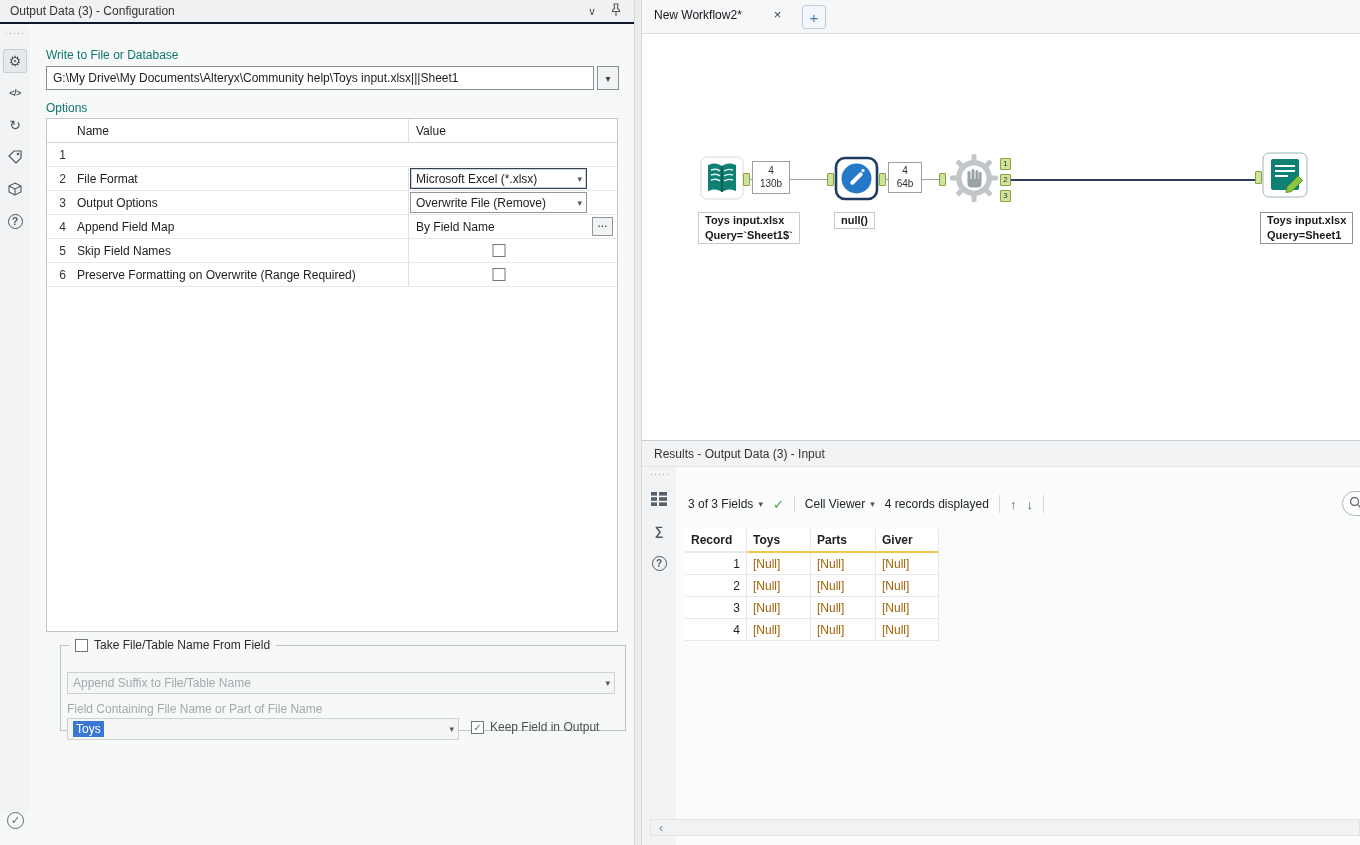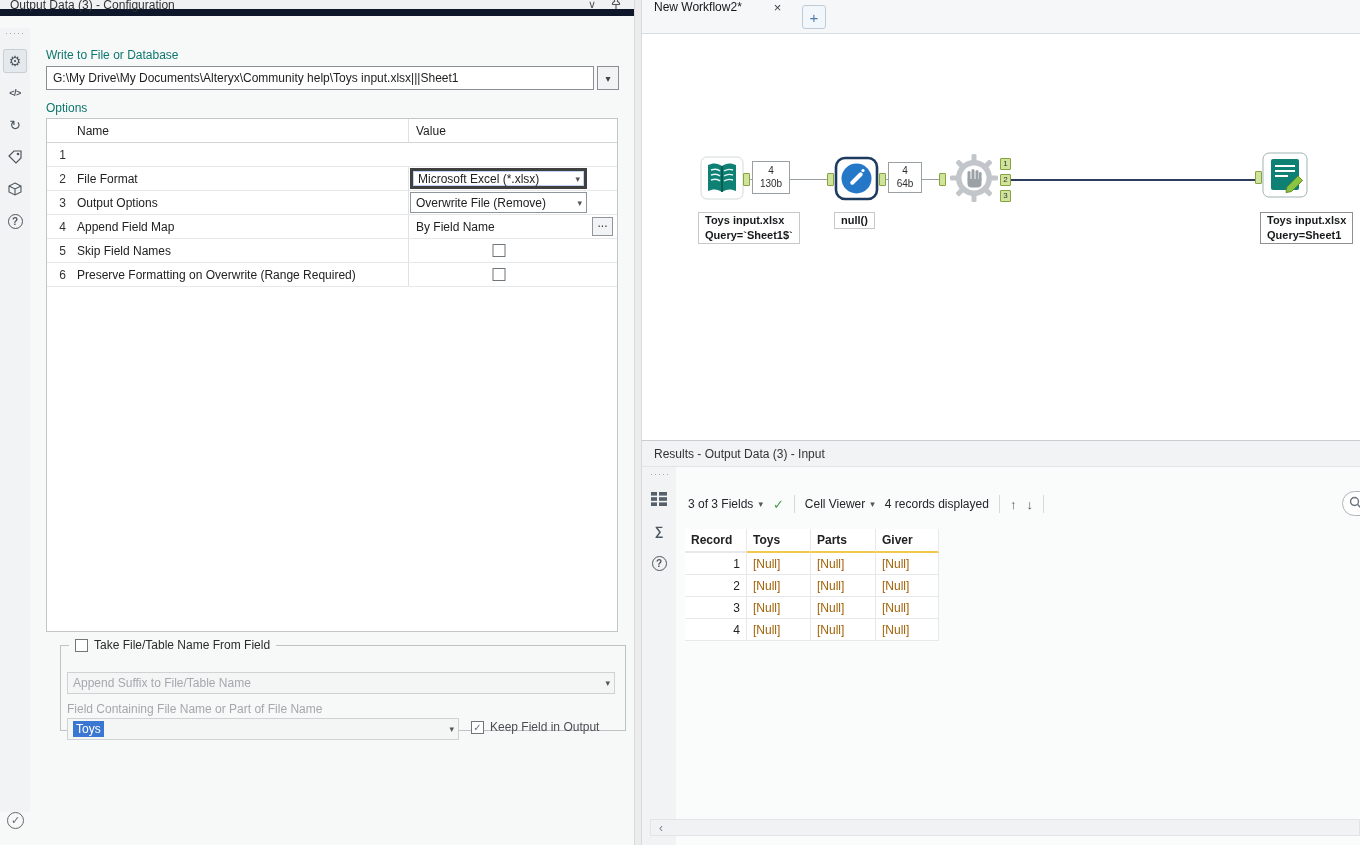--- a/index.html
+++ b/index.html
@@ -1,22 +1,22 @@
 <!DOCTYPE html>
 <html><head>
 <meta charset="utf-8">
 <style>
   *{margin:0;padding:0;box-sizing:border-box}
   html,body{width:1360px;height:845px;overflow:hidden;background:#fff;color:#222;
     font:12px "Liberation Sans","DejaVu Sans",sans-serif}
 
   
   #config-panel{position:absolute;left:0;top:0;width:634px;height:845px;background:#f7f8f8}
-  .titlebar{position:absolute;left:0;top:0;width:634px;height:16px;background:#f0f1f2;
-    border-bottom:7px solid #0f172a;display:flex;align-items:center}
+  .titlebar{position:absolute;left:0;top:0;width:634px;height:24px;background:#f0f1f2;
+    border-bottom:2px solid #0f172a;display:flex;align-items:center}
   .tb-title{padding-left:10px;color:#333}
   .tb-icons{margin-left:auto;display:flex;align-items:center;gap:14px;padding-right:12px;color:#555}
   .tb-icons .chev{font-size:11px}
   .icon-strip{position:absolute;left:0;top:28px;width:30px;height:784px;background:#f2f3f4}
   .dots{position:absolute;left:5px;top:0px;color:#9aa0a5;font-size:9px;letter-spacing:1px}
   .strip-icon{position:absolute;left:4px;width:22px;height:22px;display:flex;align-items:center;
     justify-content:center;color:#4e565c;font-size:14px;border-radius:2px}
   .strip-icon.selected{background:#e4e9ee;box-shadow:0 0 0 1px #c7ced4}
   .code-txt{font-size:9px;font-weight:bold;letter-spacing:-0.5px}
   .help-circle{width:15px;height:15px;border:1.2px solid #4e565c;border-radius:50%;font-size:10px;
@@ -31,21 +31,21 @@
   .opt-table{position:absolute;left:46px;top:118px;width:572px;height:514px;background:#fff;border:1px solid #c2c6c9}
   .t-row{display:flex;height:24px;border-bottom:1px solid #e6e8e9;position:relative;background:#fff}
   .t-head{border-bottom:1px solid #d2d5d7}
   .c-num{width:24px;text-align:right;padding:5px 5px 0 0;color:#333}
   .c-name{width:338px;padding:5px 0 0 6px;border-right:1px solid #dfe1e2;overflow:hidden;white-space:nowrap}
   .c-val{width:180px;position:relative;padding:5px 0 0 7px}
   .c-btn{width:28px;position:relative}
   .combo{position:absolute;left:1px;top:1px;right:2px;bottom:1px;background:#fff;border:1px solid #8f969b;
     display:flex;align-items:center;padding:0 16px 0 5px;white-space:nowrap;overflow:hidden}
   .combo .arrow{position:absolute;right:4px;font-size:9px;color:#555}
-  .combo.focused{border:3px solid #404040;box-shadow:inset 0 0 0 1px rgba(43,111,214,.30)}
+  .combo.focused{border:1px solid #404040;box-shadow:inset 0 0 0 1px rgba(43,111,214,.30)}
   .combo.disabled{background:#f4f5f5;border-color:#ced2d5;color:#a4a9ad}
   .dots-btn{position:absolute;left:3px;top:2px;width:21px;height:19px;border:1px solid #8f969b;
     background:#f2f3f4;text-align:center;line-height:10px;color:#333}
   .cb{display:inline-block;width:13px;height:13px;border:1px solid #70777c;background:#fff;text-align:center;
     line-height:11px;font-size:10px;color:#5c7086;flex:none}
   .val-cb{position:absolute;left:50%;top:5px;transform:translateX(-50%)}
   .groupbox{position:absolute;left:60px;top:645px;width:566px;height:86px;border:1px solid #bfc3c6}
   .gb-legend{position:absolute;left:8px;top:-8px;background:#f7f8f8;padding:0 6px;display:flex;
     align-items:center;gap:6px;color:#2b2b2b}
   .gb-combo{position:absolute;height:22px}
@@ -53,21 +53,21 @@
   .sel-chip{background:#3a77d2;color:#fff;padding:0 3px;line-height:16px}
   .keep-wrap{position:absolute;left:410px;top:74px;display:flex;align-items:center;gap:6px;color:#4a4f54}
 
   
   .splitter{position:absolute;left:634px;top:0;width:8px;height:845px;background:#ececec;
     border-left:1px solid #dadada;border-right:1px solid #dadada}
 
   
   #right{position:absolute;left:642px;top:0;width:718px;height:845px;background:#fff;overflow:hidden}
   .tabbar{position:absolute;left:0;top:0;width:718px;height:34px;background:#f6f7f8;border-bottom:1px solid #d8dde1}
-  .tab{position:absolute;left:0;top:0;height:22px;display:flex;align-items:flex-start;gap:32px;padding:0 12px;color:#15171a}
+  .tab{position:absolute;left:0;top:0;height:22px;display:flex;align-items:flex-end;gap:32px;padding:0 12px;color:#15171a}
   .tab .close{color:#3c4247;font-size:13px}
   .plus-btn{position:absolute;left:160px;top:5px;width:24px;height:24px;border:1px solid #bfccd8;border-radius:3px;
     background:#f2f7fb;color:#4d7ba8;font-size:15px;display:flex;align-items:center;justify-content:center}
   #canvas{position:absolute;left:0;top:34px;width:718px;height:406px;background:#fff}
   .tool{position:absolute}
   .anchor{position:absolute;width:7px;height:13px;background:#cfe39b;border:1px solid #88a23f;border-radius:1px}
   .out-anchor{position:absolute;width:11px;height:12px;background:#cfe39b;border:1px solid #88a23f;
     font-size:8px;line-height:10px;text-align:center;color:#333;border-radius:1px}
   .conn{position:absolute;height:0;border-top:1px solid #9aa0a4}
   .conn.dark{border-top:2px solid #2c3c5e}

